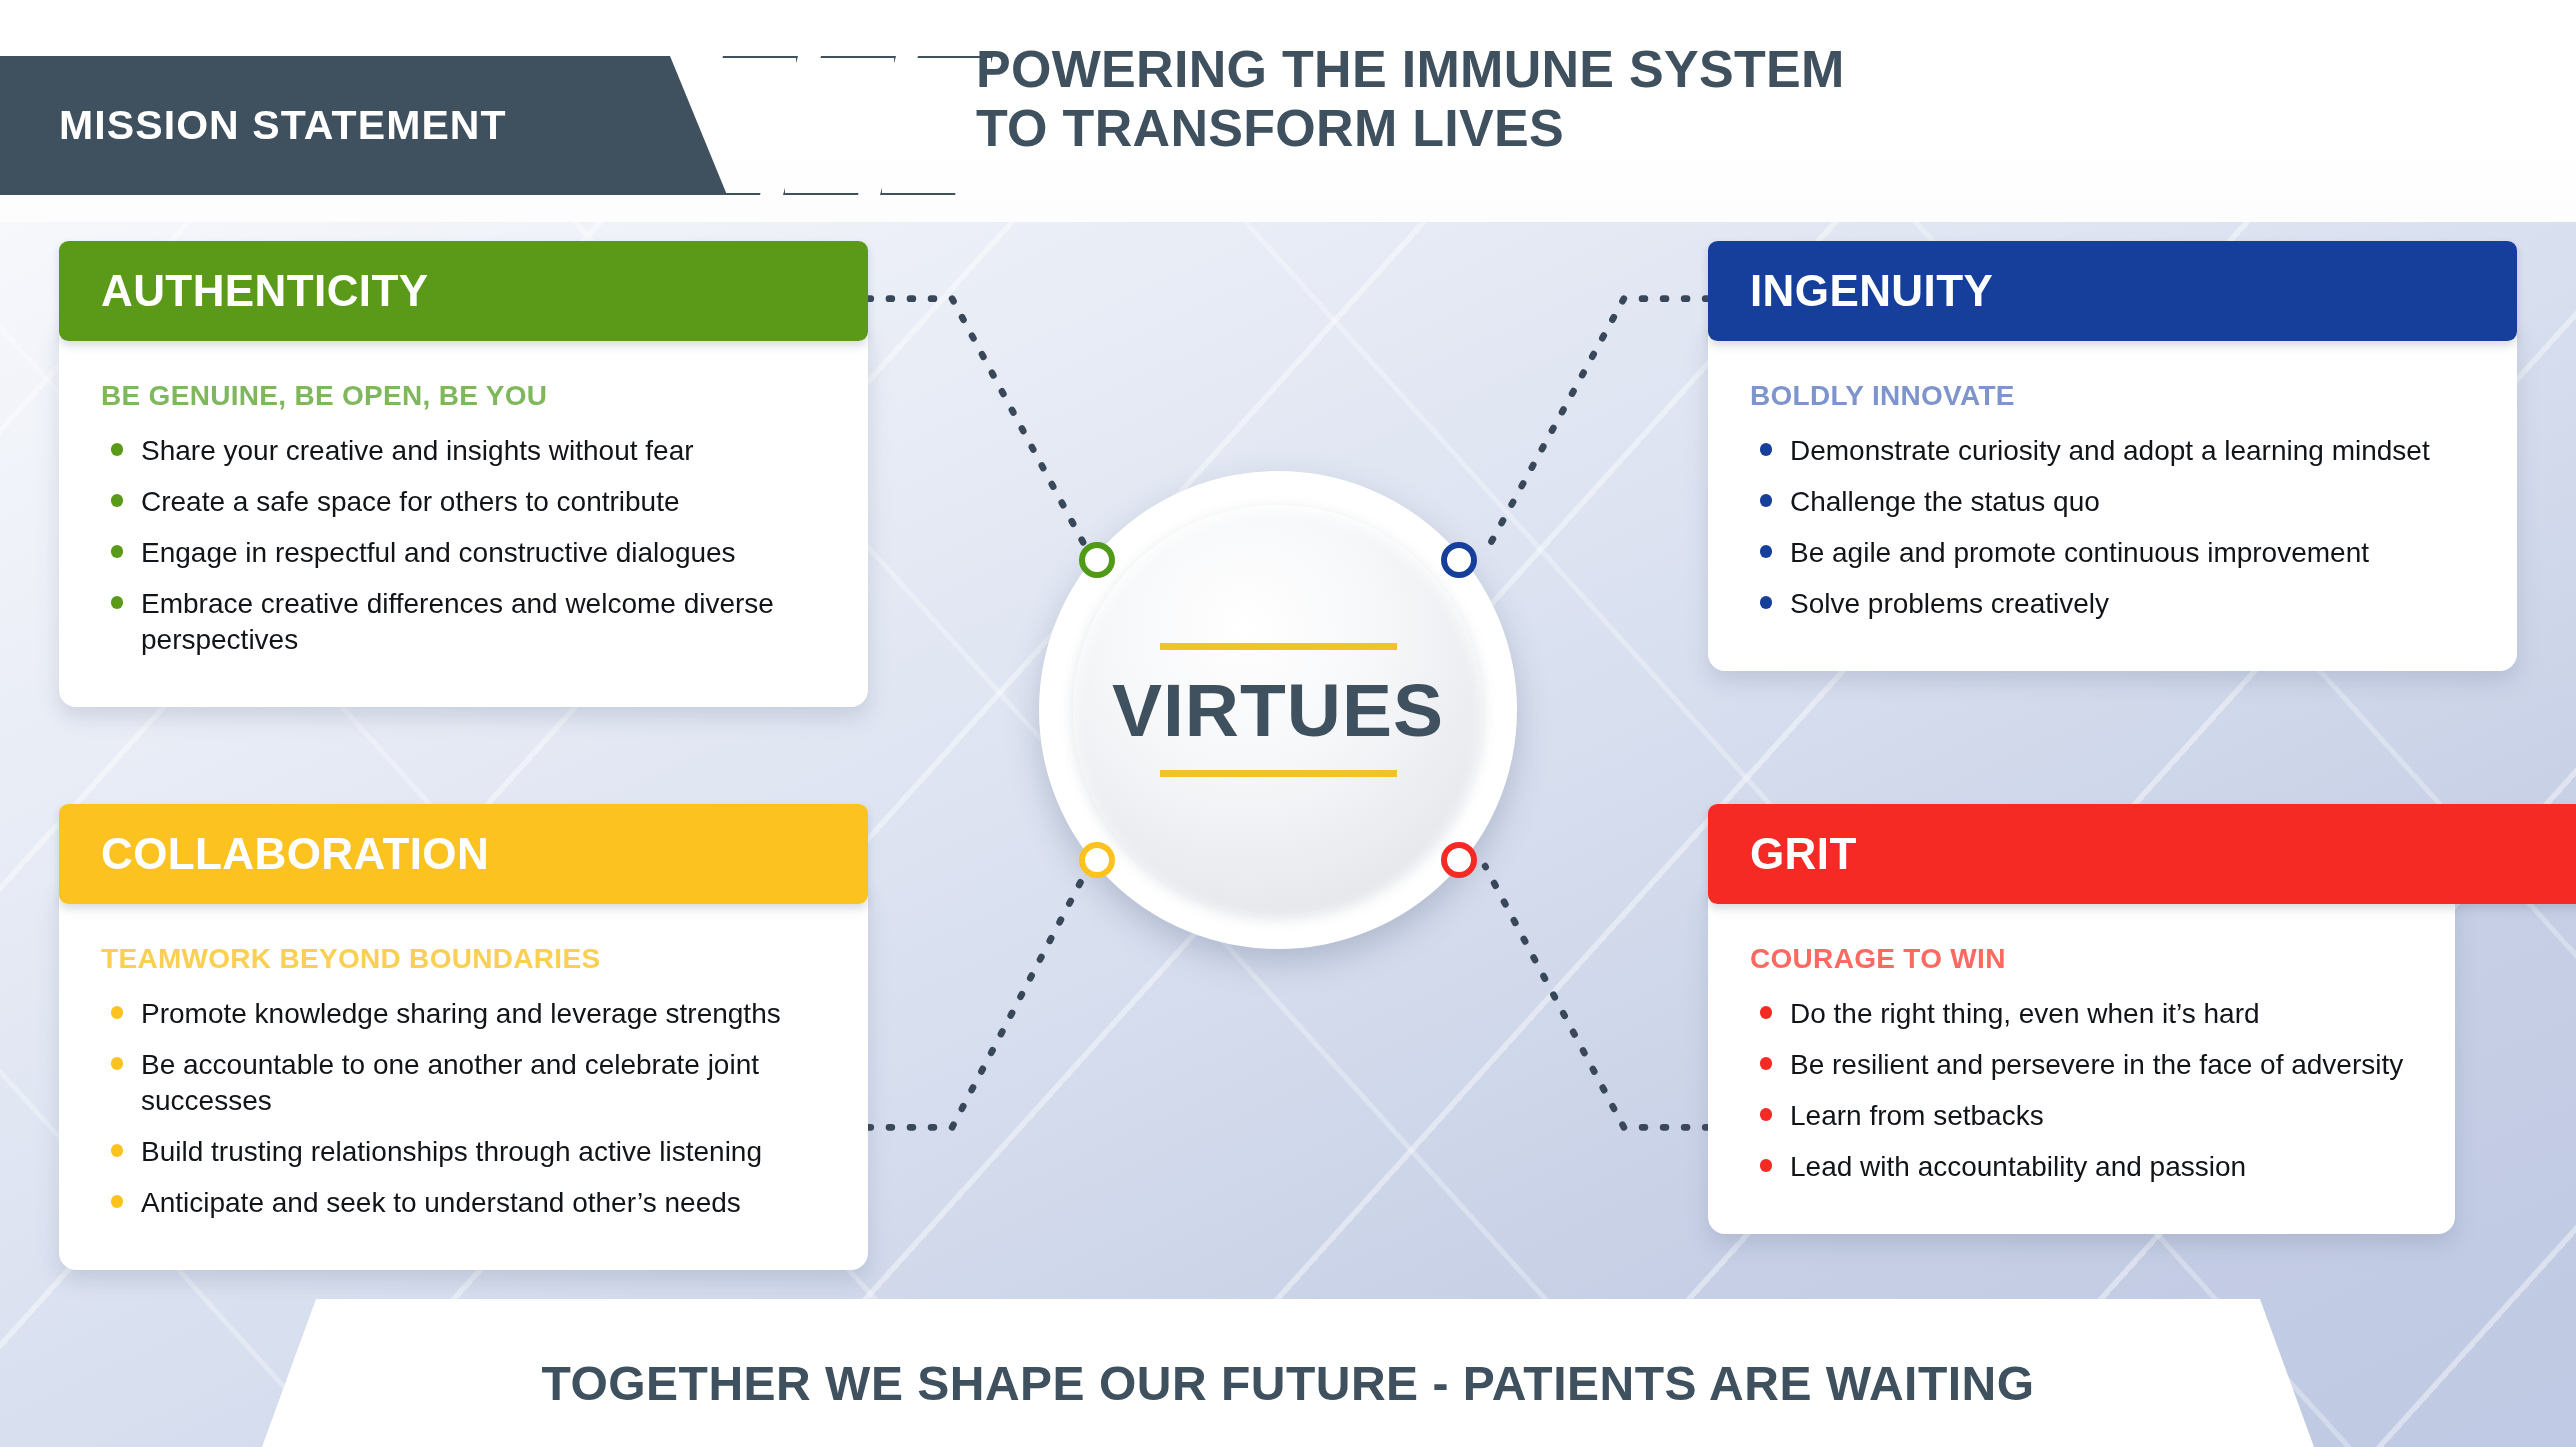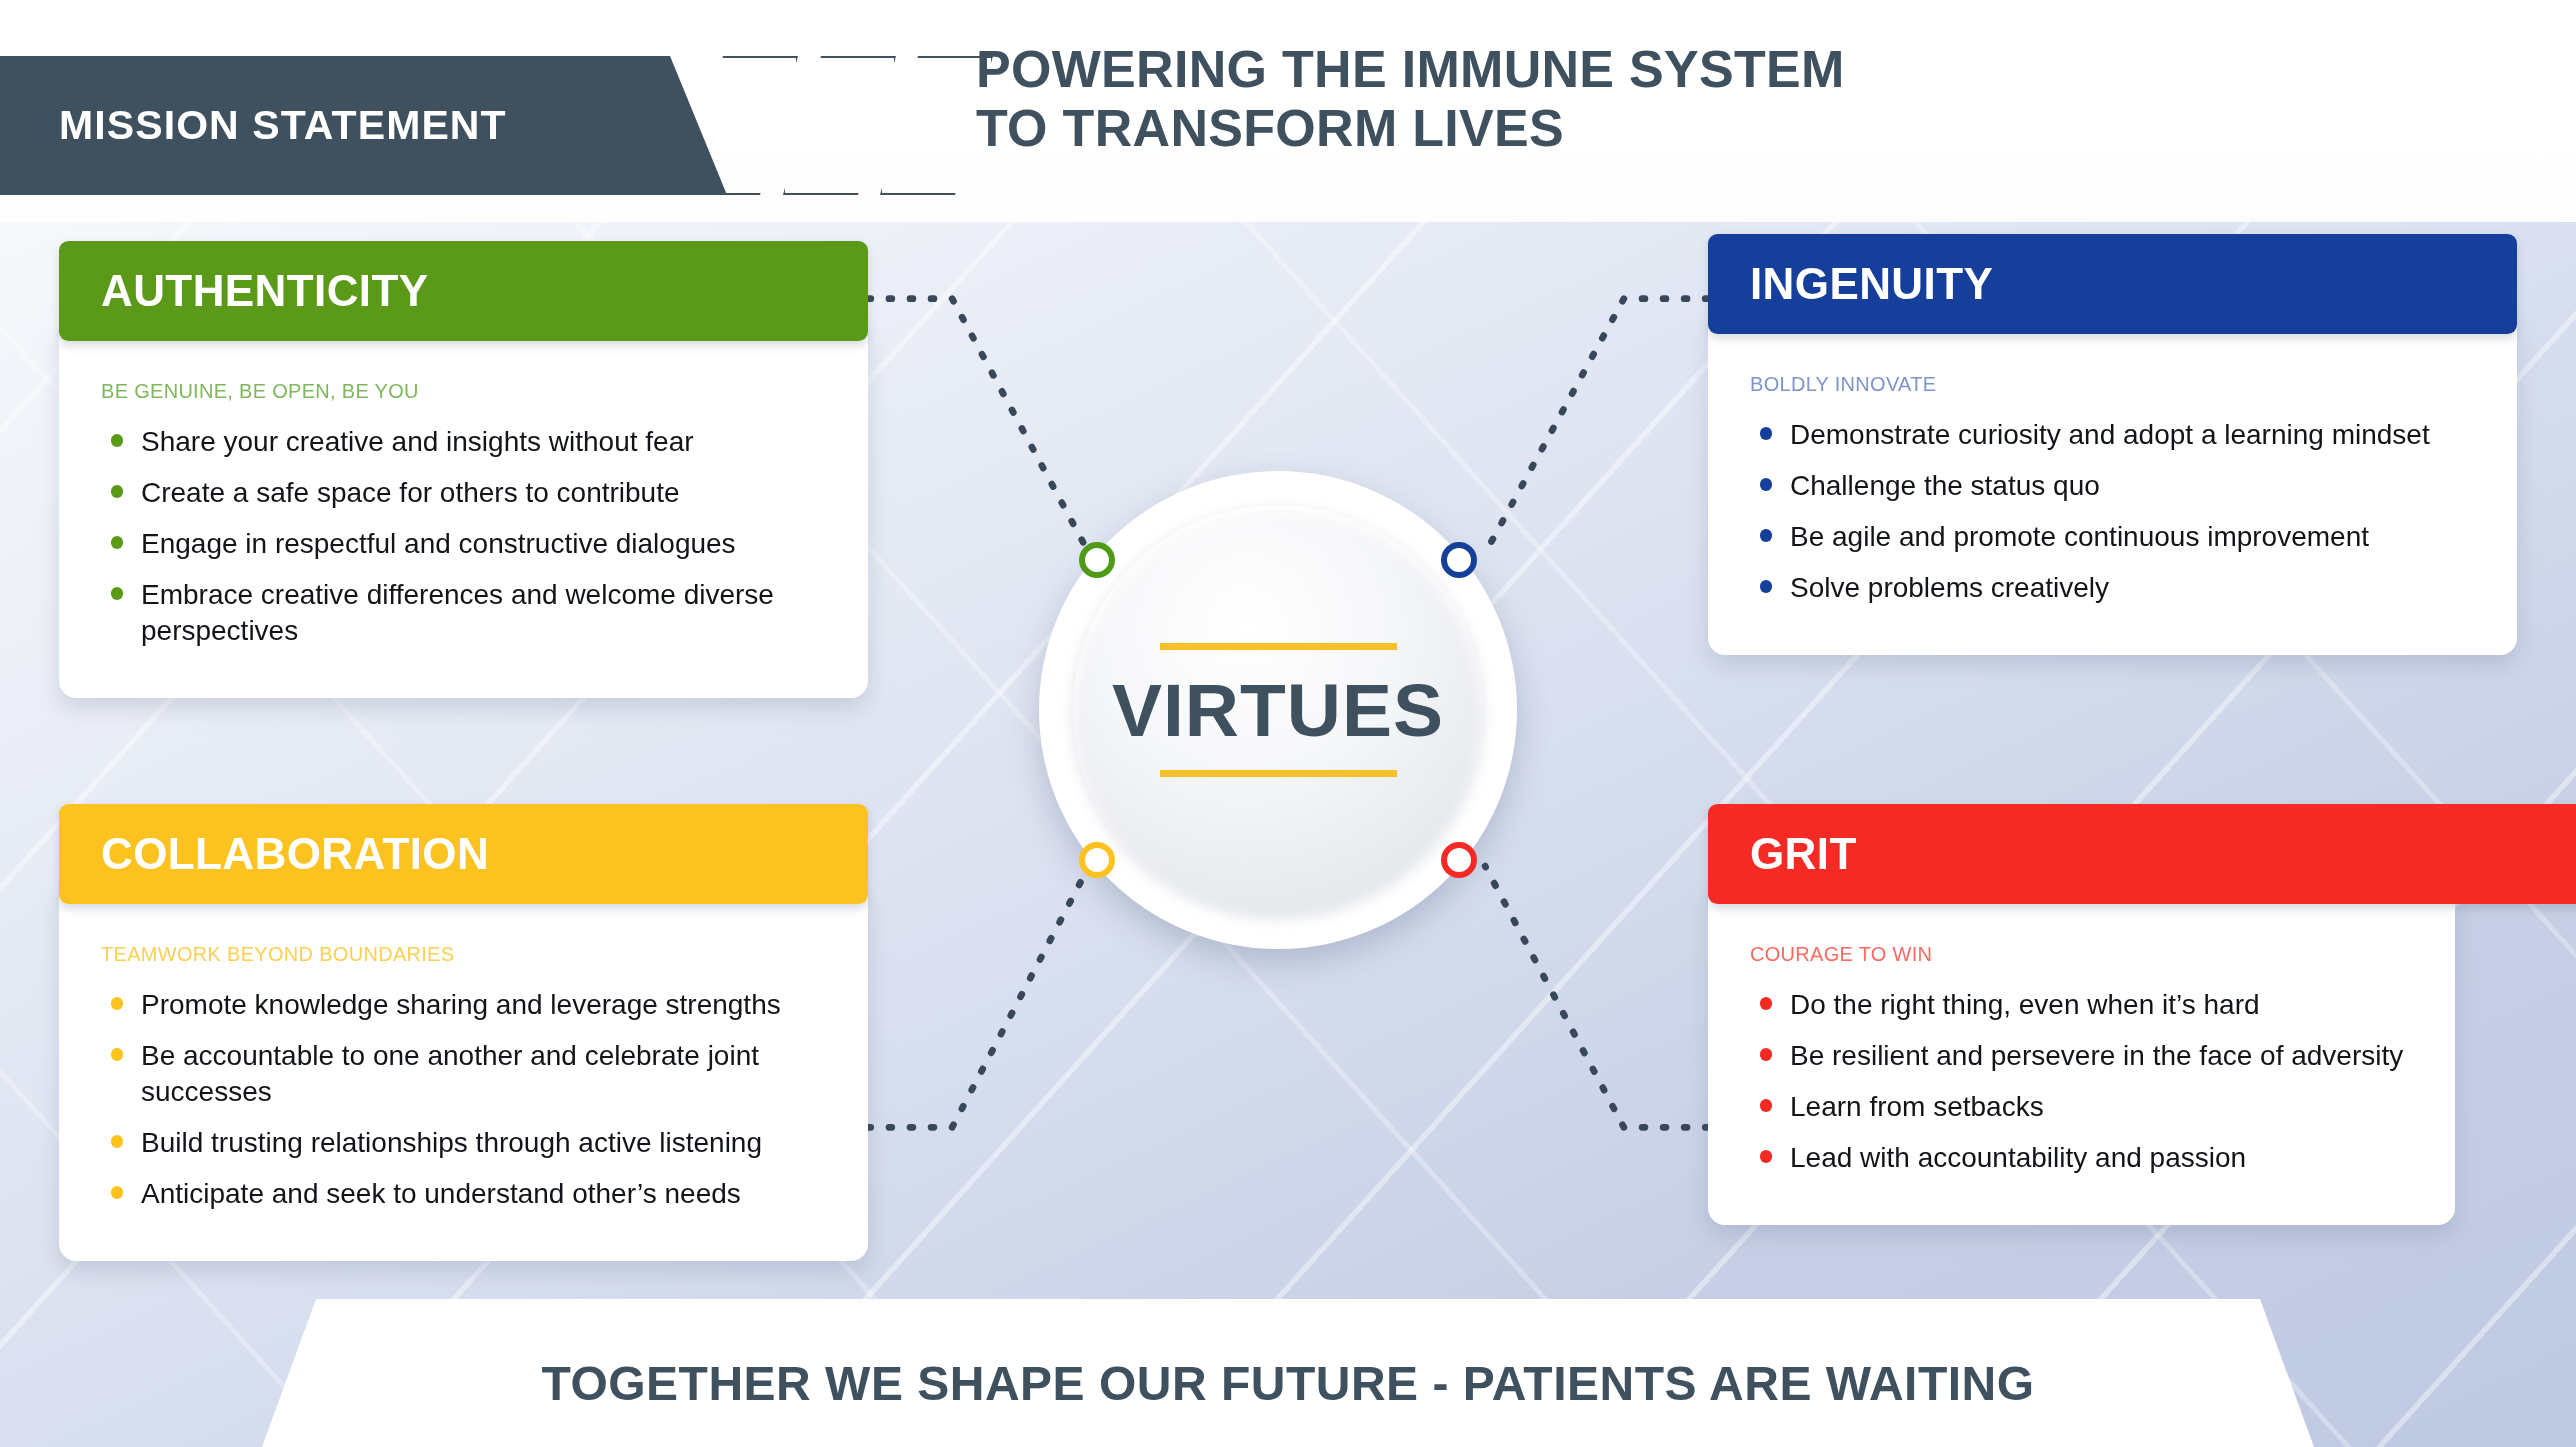--- a/index.html
+++ b/index.html
@@ -86,37 +86,37 @@
     padding-left:42px; white-space:nowrap;
   }
   .card-body {
     position:relative; margin-top:-13.4px; background:#ffffff;
     border-radius:0 0 17px 17px;
     box-shadow:0 9.6px 21px rgba(100,112,140,0.22);
     padding:52px 38px 34px 42px;
     z-index:1;
   }
   .card-sub {
-    font-size:20px; font-weight:400; letter-spacing:0.3px;
+    font-size:28px; font-weight:700; letter-spacing:0.3px;
     margin-bottom:21px; white-space:nowrap;
   }
   ul.bullets { list-style:none; }
   ul.bullets li {
     position:relative; padding-left:40px; margin-bottom:15.3px;
     font-size:28px; color:#111418; line-height:1.28;
   }
   ul.bullets li::before {
     content:""; position:absolute; left:9.6px; top:10.5px;
     width:12.4px; height:12.4px; border-radius:50%;
     background:var(--dot);
   }
 
   
   #card-authenticity { left:59px; top:241px; width:809px; }
-  #card-ingenuity    { left:1708px; top:234px; width:809px; }
+  #card-ingenuity    { left:1708px; top:241px; width:809px; }
   #card-collaboration{ left:59px; top:804px; width:912px; }
   #card-grit         { left:1708px; top:804px; width:809px; }
 
   #card-authenticity .card-head { background:#5B9A18; width:809px; }
   #card-ingenuity    .card-head { background:#163F9B; width:809px; }
   #card-collaboration .card-head{ background:#FCC220; width:809px; }
   #card-grit         .card-head { background:#F52A25; width:911px;text-align:right; }
 
   #card-authenticity .card-body { width:809px; }
   #card-ingenuity    .card-body { width:809px; }

